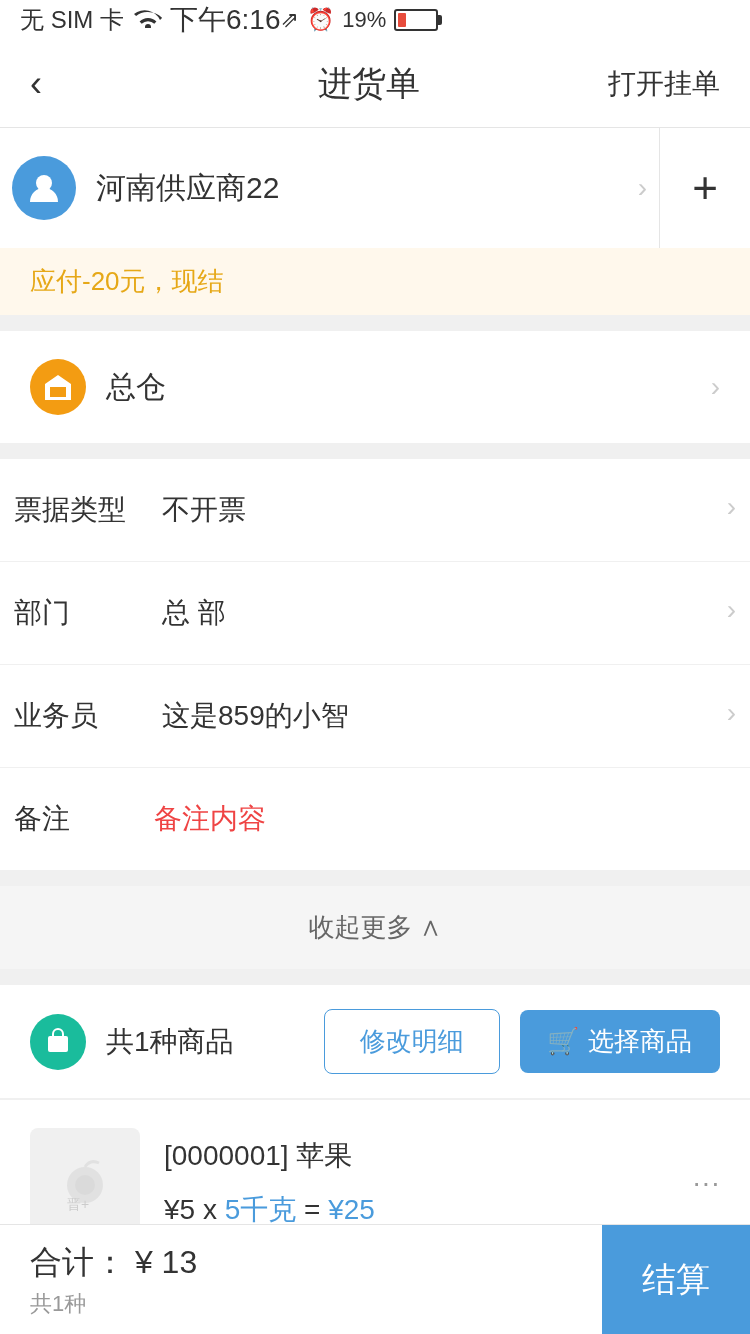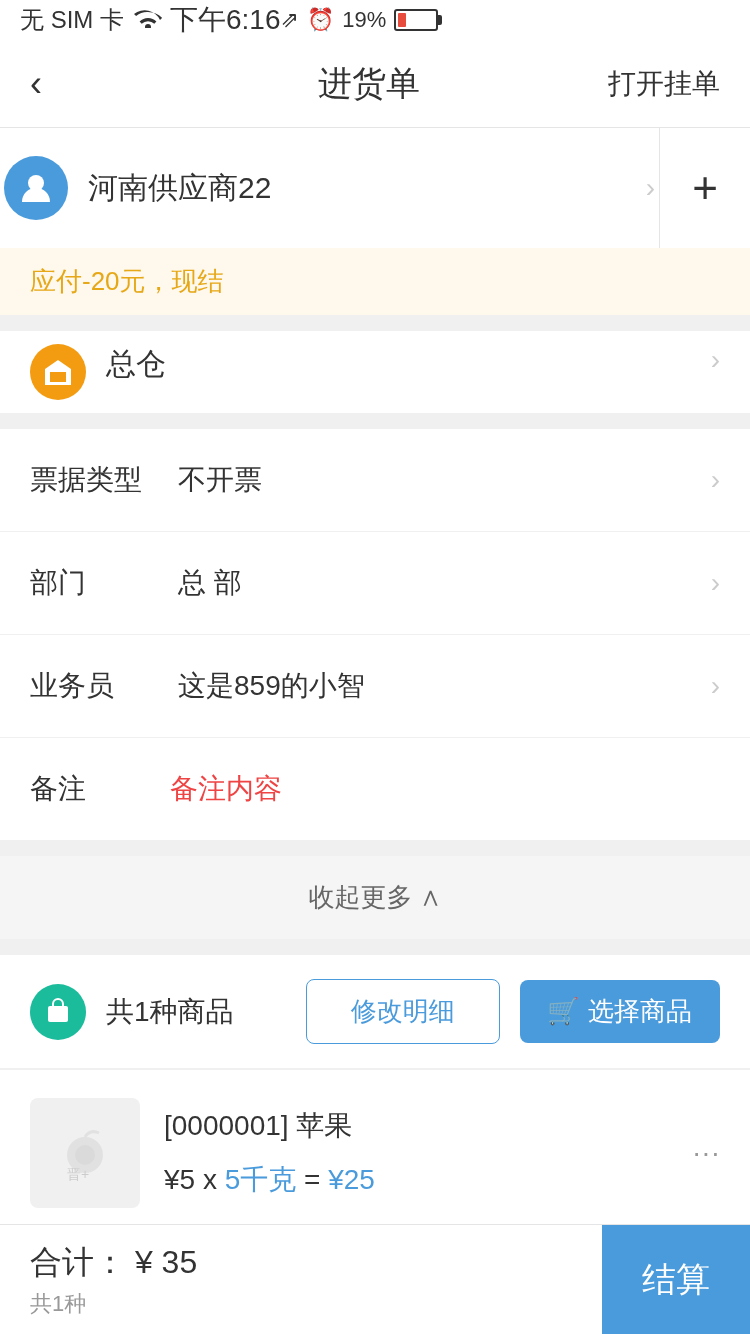--- a/index.html
+++ b/index.html
@@ -98,21 +98,21 @@
     .supplier-section {
       background: #fff;
       margin-bottom: 0;
       display: flex;
       align-items: stretch;
     }
     .supplier-main {
       flex: 1;
       display: flex;
       align-items: center;
-      padding: 28px 4px;
+      padding: 28px 12px;
       border-right: 1px solid #e5e5e5;
     }
     .supplier-avatar {
       width: 64px; height: 64px;
       border-radius: 50%;
       background: #4a9bdc;
       display: flex; align-items: center; justify-content: center;
       margin-right: 20px;
       flex-shrink: 0;
     }
@@ -143,22 +143,22 @@
       padding: 16px 30px;
       font-size: 26px;
       color: #e6a817;
       margin-bottom: 16px;
     }
 
     
     .row-item {
       background: #fff;
       display: flex;
-      align-items: flex-start;
-      padding: 13px 30px;
+      align-items: center;
+      padding: 28px 30px;
       border-bottom: 1px solid #f0f0f0;
     }
     .row-item:last-child { border-bottom: none; }
     .warehouse-icon {
       width: 56px; height: 56px;
       border-radius: 50%;
       background: #f39c12;
       display: flex; align-items: center; justify-content: center;
       margin-right: 20px;
       flex-shrink: 0;
@@ -170,22 +170,22 @@
       flex: 1;
     }
 
     
     .form-section {
       background: #fff;
       margin-bottom: 16px;
     }
     .form-row {
       display: flex;
-      align-items: center;
-      padding: 32px 30px;
+      align-items: flex-start;
+      padding: 32px 14px;
       border-bottom: 1px solid #f0f0f0;
       min-height: 96px;
     }
     .form-row:last-child { border-bottom: none; }
     .form-label {
       font-size: 28px;
       color: #333;
       width: 120px;
       flex-shrink: 0;
     }
@@ -236,21 +236,21 @@
     .product-count-text {
       font-size: 28px;
       color: #333;
       flex: 1;
     }
     .btn-outline {
       border: 1.5px solid #4a9bdc;
       color: #4a9bdc;
       background: #fff;
       border-radius: 8px;
-      padding: 14px 44px;
+      padding: 14px 35px;
       font-size: 26px;
       cursor: pointer;
     }
     .btn-primary {
       background: #4a9bdc;
       color: #fff;
       border: none;
       border-radius: 8px;
       padding: 14px 28px;
       font-size: 26px;
@@ -477,18 +477,18 @@
     <div class="product-more">···</div>
   </div>
 
   <div class="spacer"></div>
 </div>
 
 <div class="bottom-bar">
   <div class="total-section">
     <div class="total-amount">
       <span>合计：</span>
-      <span>¥ 35</span>
+      <span>¥ 13</span>
     </div>
     <div class="total-count">共1种</div>
   </div>
   <button class="btn-checkout">结算</button>
 </div>
 
 </body></html>

